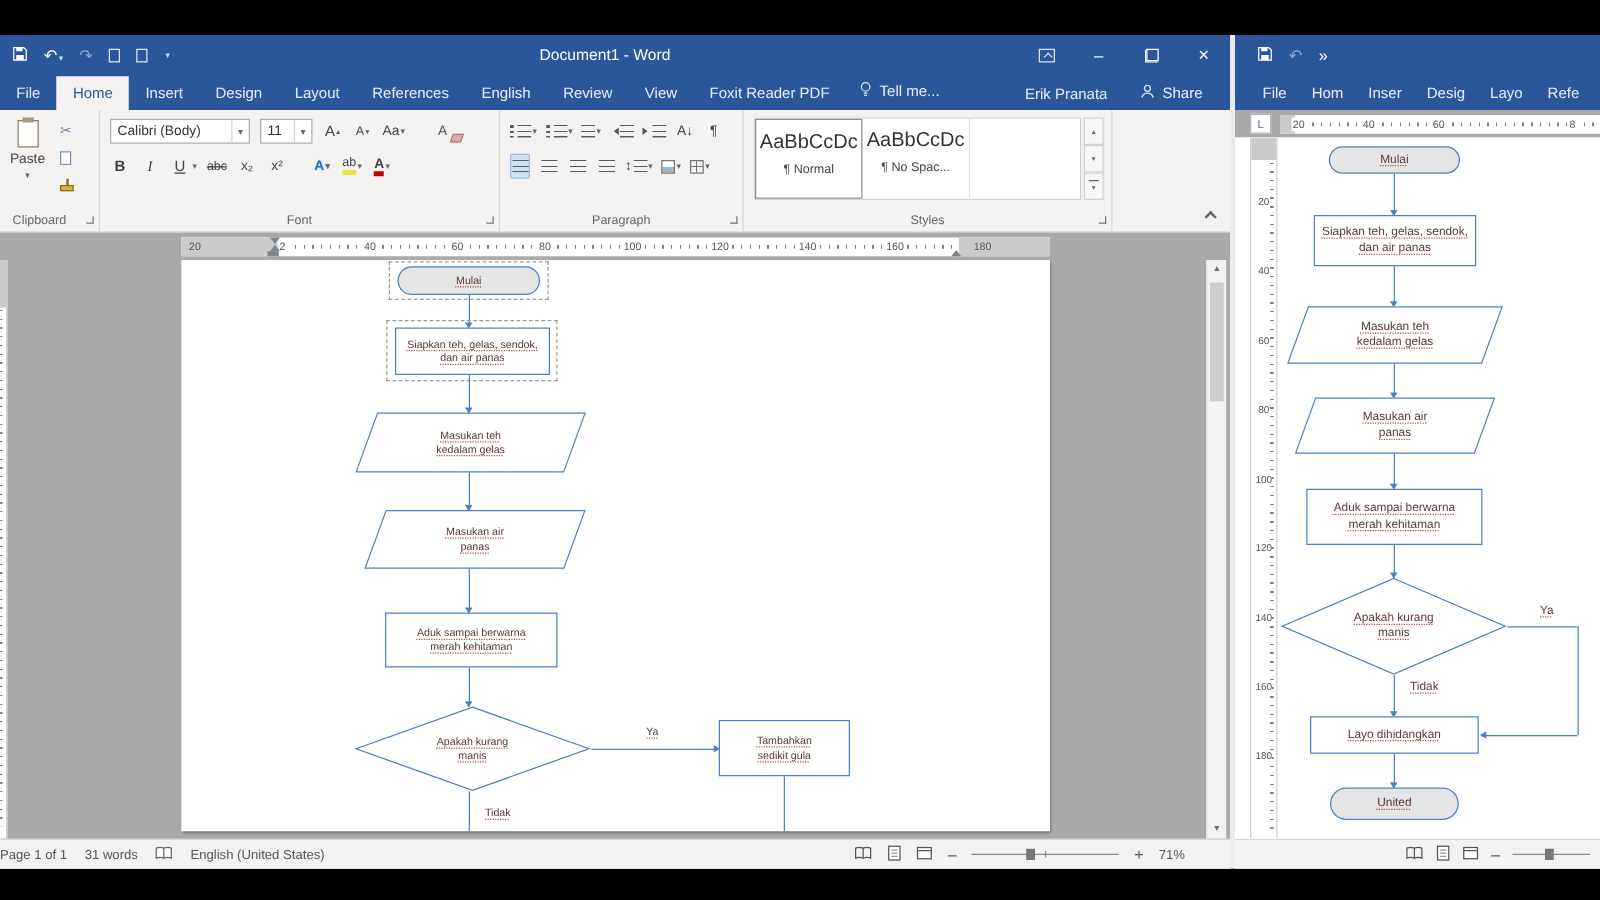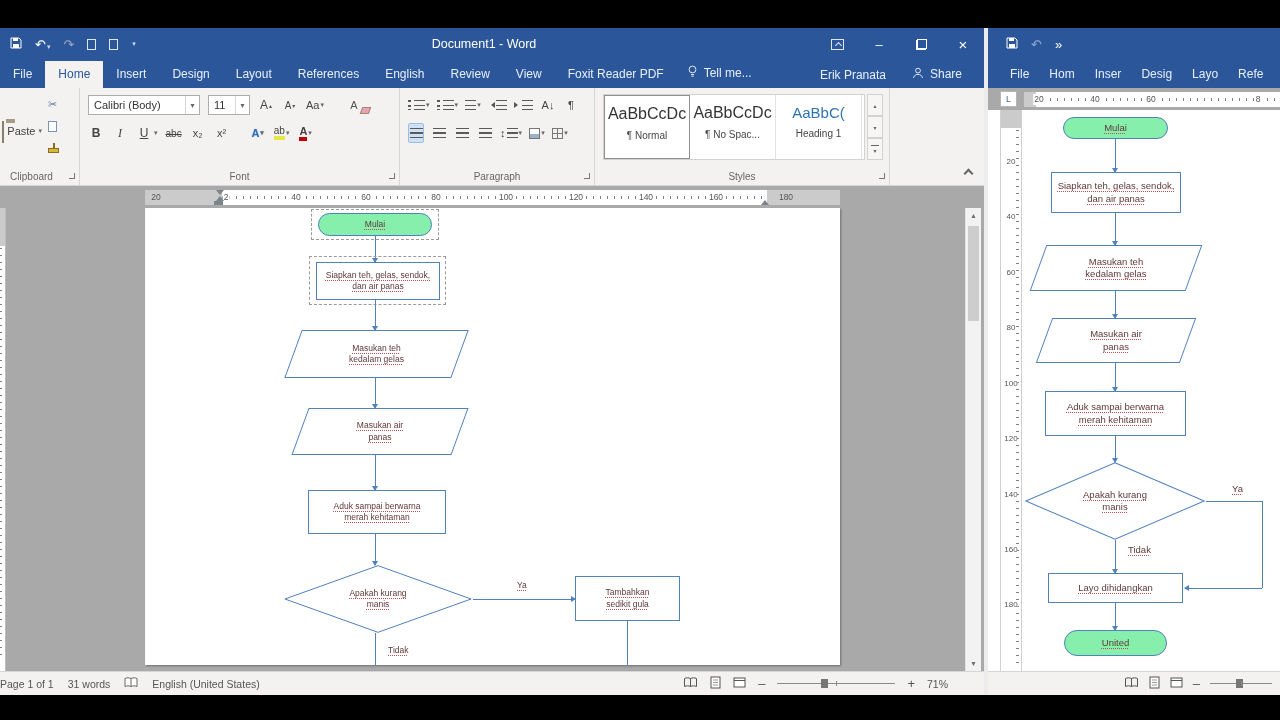--- a/index.html
+++ b/index.html
@@ -33,21 +33,21 @@
   .tellme{display:flex;align-items:center;gap:6px;padding:6px 10px 7px;white-space:nowrap;}
   .rightcluster{margin-left:auto;display:flex;align-items:center;gap:26px;padding:0 22px 6px 0;}
   .acct{white-space:nowrap;}
   .share{display:flex;align-items:flex-start;gap:6px;white-space:nowrap;}
 
   
   .ribbon{height:98px;background:#f3f2f1;border-bottom:1px solid #d8d6d4;display:flex;flex:0 0 auto;position:relative;}
   .rgroup{position:relative;border-right:1px solid #d8d6d4;height:100%;}
   .glabel{position:absolute;bottom:3px;left:0;right:0;text-align:center;font-size:10px;color:#666;}
   .launcher{position:absolute;bottom:6px;right:4px;width:6px;height:6px;border-right:1px solid #777;border-bottom:1px solid #777;}
-  .pastebtn{position:absolute;left:18px;top:6px;width:40px;height:74px;display:flex;flex-direction:row;align-items:center;justify-content:flex-start;gap:3px;font-size:11px;color:#444;}
+  .pastebtn{position:absolute;left:18px;top:6px;width:40px;height:74px;display:flex;flex-direction:column;align-items:center;justify-content:flex-start;gap:3px;font-size:11px;color:#444;}
   .clipico{width:17px;height:22px;border:1px solid #8b7d6b;background:#fdfdfb;position:relative;margin-top:2px;}
   .clipico::before{content:"";position:absolute;left:3px;top:-3px;width:9px;height:4px;background:#a79a86;}
   .cbcol{position:absolute;left:64px;top:8px;display:flex;flex-direction:column;gap:6px;align-items:flex-start;}
   .cbcol .sb{height:16px;display:flex;align-items:center;font-size:11px;color:#5f7ea0;}
   .copyic{position:relative;width:9px;height:11px;border:1px solid #7a93b8;background:#fff;}
   .copyic::before{content:"";position:absolute;left:2px;top:-4px;width:9px;height:11px;border:1px solid #7a93b8;background:#fff;z-index:-1;}
   .paintic{position:relative;width:11px;height:5px;background:#d8b73a;border:1px solid #8a6d1d;margin-top:5px;}
   .paintic::before{content:"";position:absolute;left:4px;top:-6px;width:2px;height:5px;background:#8a6d1d;}
 
   .frow{position:absolute;left:8px;display:flex;align-items:center;gap:8px;height:22px;}
@@ -122,21 +122,21 @@
   .vscroll .sa{position:absolute;left:0;width:15px;height:15px;color:#707070;font-size:7px;text-align:center;line-height:15px;}
   .vscroll .sa.dn{bottom:0;}
   .vscroll .thumb{position:absolute;left:2px;top:18px;width:11px;height:95px;background:#cdcdcd;}
 
   
   .shape{position:absolute;display:flex;align-items:center;justify-content:center;text-align:center;}
   .sl{font-size:8.5px;line-height:1.3;}
   .sr{font-size:9.5px;line-height:1.3;}
   .t{color:#5e3838;text-decoration-line:underline;text-decoration-style:dotted;text-decoration-color:#c0504d;text-decoration-thickness:1px;text-underline-offset:2px;}
   .rectS{background:#fff;border:1px solid #4f81bd;}
-  .pillS{background:#86efac;border:1px solid #4f81bd;border-radius:14px;}
+  .pillS{background:#e5e5e5;border:1px solid #4f81bd;border-radius:14px;}
   .paraS .skin{position:absolute;inset:0;background:#fff;border:1px solid #4f81bd;transform:skewX(-20deg);}
   .shape .in{position:relative;z-index:1;}
   .dsvg{position:absolute;inset:0;width:100%;height:100%;}
   .cv{position:absolute;width:1px;background:#4f81bd;}
   .cv.ah::after{content:"";position:absolute;bottom:-1px;left:-3px;border:3.5px solid transparent;border-bottom:none;border-top:5px solid #4f81bd;}
   .ch{position:absolute;height:1px;background:#4f81bd;}
   .ch.ar::after{content:"";position:absolute;right:-1px;top:-3px;border:3.5px solid transparent;border-right:none;border-left:5px solid #4f81bd;}
   .ch.al::before{content:"";position:absolute;left:-1px;top:-3px;border:3.5px solid transparent;border-left:none;border-right:5px solid #4f81bd;}
   .dashsel{position:absolute;border:1px dashed #9a9a9a;}
   .lbl{position:absolute;font-size:8.5px;}
@@ -356,24 +356,20 @@
 
       <div class="rgroup" style="width:295px;">
         <div class="stylegallery">
           <div class="stylecard sel">
             <span class="sprev">AaBbCcDc</span>
             <span class="sname">¶ Normal</span>
           </div>
           <div class="stylecard">
             <span class="sprev">AaBbCcDc</span>
             <span class="sname">¶ No Spac...</span>
-          </div>
-          <div class="stylecard">
-            <span class="sprev h1">AaBbC(</span>
-            <span class="sname">Heading 1</span>
           </div>
         </div>
         <div class="stylearrows">
           <span class="sarw">▴</span>
           <span class="sarw">▾</span>
           <span class="sarw">
               <span class="bar"></span>
               <span>▾</span>
             </span>
         </div>

